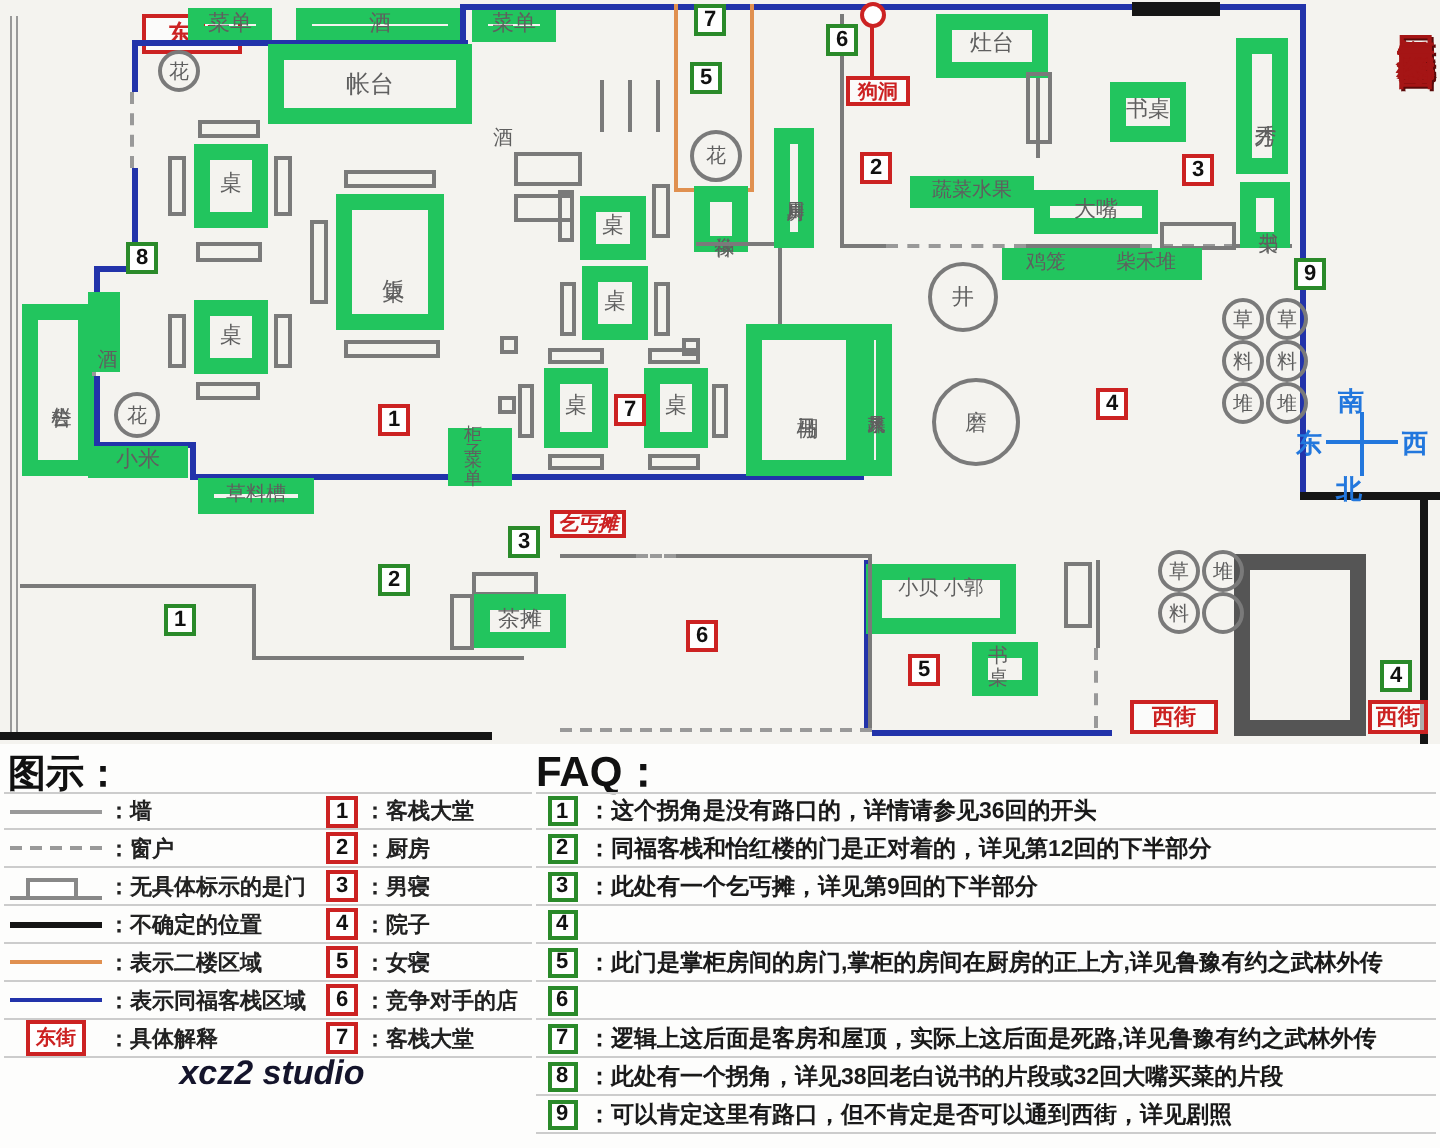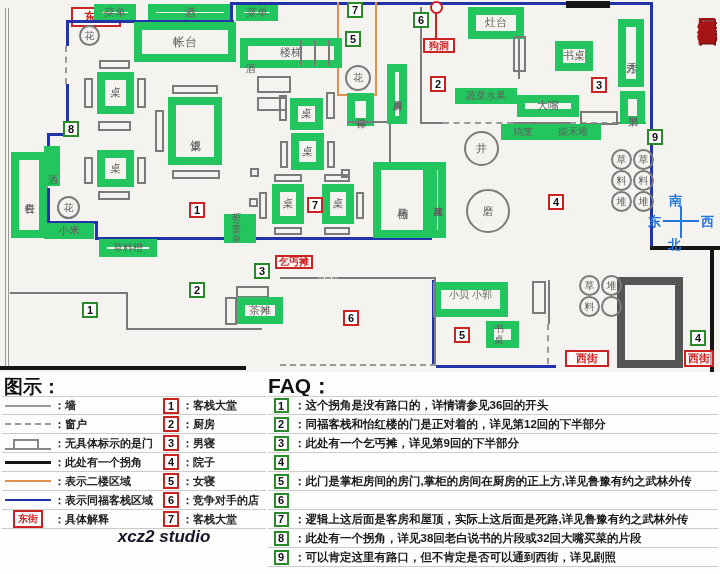--- a/index.html
+++ b/index.html
@@ -58,21 +58,21 @@
   .sym-redlabel{border:2px solid #cc2222;color:#cc2222;font-size:10px;font-weight:bold;padding:0 3px;background:#fff;}
   .faq-table{position:absolute;left:268px;top:396px;width:450px;}
   .faq-row{display:flex;align-items:center;height:19px;border-bottom:1px solid #ccc;box-sizing:border-box;}
   .faq-row:first-child{border-top:1px solid #ccc;}
   .faq-chip-cell{width:26px;flex:none;display:flex;justify-content:center;}
   .chip-g{width:15px;height:15px;border:2px solid #2a8a2a;background:#fff;color:#111;font-weight:bold;
           font-size:11px;display:flex;align-items:center;justify-content:center;box-sizing:border-box;flex:none;}
   .faq-text{flex:1;font-size:11.5px;font-weight:bold;color:#1a1a1a;white-space:nowrap;overflow:hidden;}
   .faq-text::before{content:"：";}
   .copyright{position:absolute;left:0;top:526px;width:272px;text-align:center;color:#14142b;
-             font-weight:bold;font-style:italic;font-size:17px;line-height:21px;padding-left:28px;}
+             font-weight:bold;font-style:italic;font-size:17px;line-height:21px;}
 </style>
 </head>
 <body>
 
 <div class="screen">
   <div class="map">
 
     <div class="street" style="left:5px;top:8px;height:360px;"></div>
     <div class="redbox" style="left:71px;top:7px;width:50px;height:20px;font-size:12px;">东街</div>
     <div class="box vtext" style="left:11px;top:152px;width:36px;height:86px;font-size:10px;">公告栏</div>
@@ -95,21 +95,20 @@
     <div class="wall" style="left:650px;top:2px;width:3px;height:246px;"></div>
     <div class="blackline" style="left:566px;top:1px;width:44px;height:7px;"></div>
 
     <div class="blackline" style="left:650px;top:246px;width:70px;height:4px;"></div>
     <div class="blackline" style="left:710px;top:248px;width:4px;height:124px;"></div>
     <div class="blackline" style="left:0px;top:366px;width:246px;height:4px;"></div>
 
     <div class="orange" style="left:337px;top:2px;width:40px;height:94px;"></div>
 
     <div class="box" style="left:134px;top:22px;width:102px;height:40px;font-size:12px;">帐台</div>
-    <div class="box" style="left:240px;top:38px;width:102px;height:30px;">楼梯</div>
     <div class="gwall" style="left:300px;top:40px;width:2px;height:26px;"></div>
     <div class="gwall" style="left:314px;top:40px;width:2px;height:26px;"></div>
     <div class="gwall" style="left:328px;top:40px;width:2px;height:26px;"></div>
     <div class="bench" style="left:257px;top:76px;width:34px;height:17px;"></div>
     <div class="bench" style="left:257px;top:97px;width:30px;height:14px;"></div>
     <div class="lbl vtext" style="left:243px;top:55px;font-size:10px;">酒</div>
     <div class="box vtext" style="left:44px;top:146px;width:16px;height:40px;font-size:10px;">酒</div>
 
     <div class="bench" style="left:99px;top:60px;width:31px;height:9px;"></div>
     <div class="bench" style="left:84px;top:78px;width:9px;height:30px;"></div>
@@ -212,21 +211,21 @@
     <div class="gwall" style="left:280px;top:277px;width:156px;height:2px;"></div>
     <div class="window h" style="left:318px;top:277px;width:20px;height:2px;"></div>
     <div class="gwall" style="left:434px;top:277px;width:2px;height:91px;"></div>
     <div class="window h" style="left:280px;top:364px;width:156px;height:2px;"></div>
     <div class="gwall" style="left:10px;top:292px;width:118px;height:2px;"></div>
     <div class="gwall" style="left:126px;top:292px;width:2px;height:38px;"></div>
     <div class="gwall" style="left:126px;top:328px;width:136px;height:2px;"></div>
     <div class="bench" style="left:236px;top:286px;width:33px;height:12px;"></div>
     <div class="bench" style="left:225px;top:297px;width:12px;height:28px;"></div>
     <div class="box" style="left:237px;top:297px;width:46px;height:27px;">茶摊</div>
-    <div class="redbox" style="left:275px;top:255px;width:38px;height:14px;font-size:10px;">乞丐摊</div>
+    <div class="redbox" style="left:275px;top:255px;width:38px;height:14px;font-size:10px;font-style:italic;">乞丐摊</div>
 
     <div class="chip" style="left:189px;top:202px;">1</div>
     <div class="chip" style="left:430px;top:76px;">2</div>
     <div class="chip" style="left:591px;top:77px;">3</div>
     <div class="chip" style="left:548px;top:194px;">4</div>
     <div class="chip" style="left:454px;top:327px;">5</div>
     <div class="chip" style="left:343px;top:310px;">6</div>
     <div class="chip" style="left:307px;top:197px;">7</div>
 
     <div class="chip green" style="left:82px;top:302px;">1</div>
@@ -284,21 +283,21 @@
         <div class="leg-label">无具体标示的是门</div>
         <div class="chip-cell">
             <div class="chip-s">3</div>
           </div>
         <div class="leg-label2">男寝</div>
       </div>
       <div class="leg-row">
         <div class="sym-cell">
             <div class="sym-uncertain"></div>
           </div>
-        <div class="leg-label">此处有一个拐角</div>
+        <div class="leg-label">不确定的位置</div>
         <div class="chip-cell">
             <div class="chip-s">4</div>
           </div>
         <div class="leg-label2">院子</div>
       </div>
       <div class="leg-row">
         <div class="sym-cell">
             <div class="sym-2f"></div>
           </div>
         <div class="leg-label">表示二楼区域</div>

